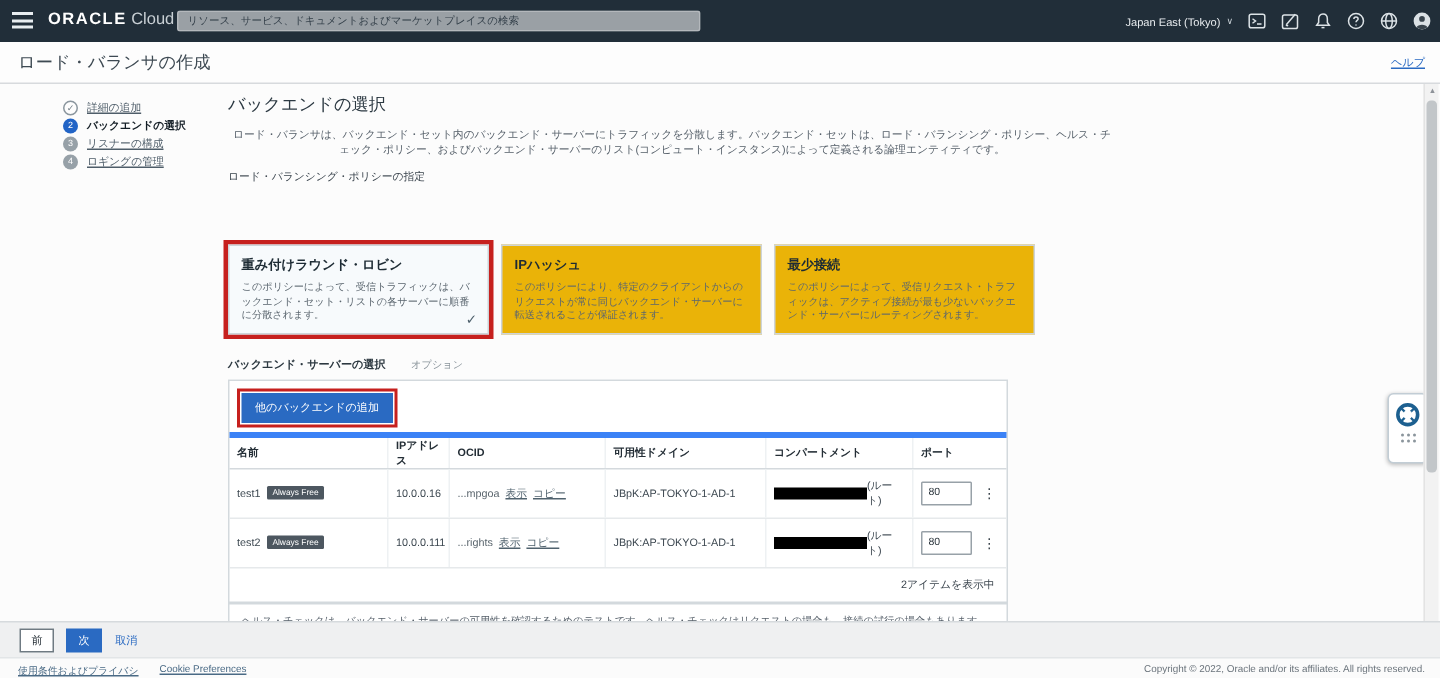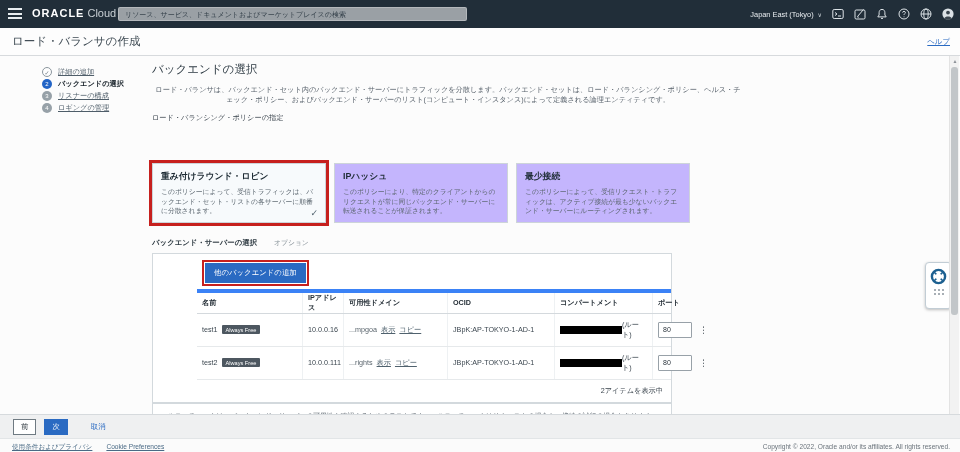--- a/index.html
+++ b/index.html
@@ -37,31 +37,31 @@
   .step-label { margin-left:6px; font-size:7.2px; color:#4e5d69; text-decoration:underline; cursor:pointer; white-space:nowrap; }
   .step.current .step-label { color:#131d25; font-weight:700; text-decoration:none; }
 
   
   .main { position:absolute; left:152px; top:60px; width:600px; }
   .section-heading { font-size:11.5px; font-weight:400; color:#2c3942; margin:2px 0 8px; }
   .lead { width:592px; font-size:7.2px; line-height:1.45; color:#555f69; margin-bottom:7px;text-align:center; }
   .sublabel { font-size:7.2px; color:#39434c; margin-bottom:5px; }
 
   .cards { display:flex; gap:8px; width:540px; margin-bottom:15px;margin-top:40px; }
-  .card { width:174px; min-height:60px; border:1px solid #cdd4d9; background:#c4b5fd; padding:7px 8px 6px; position:relative; cursor:pointer; }
+  .card { width:174px; min-height:60px; border:1px solid #cdd4d9; background:#eab308; padding:7px 8px 6px; position:relative; cursor:pointer; }
   .card.selected { background:#f7fafc; box-shadow:0 0 0 3px #c6201e; }
   .card-title { font-size:8.8px; font-weight:700; color:#1d2b34; margin-bottom:4px; }
   .card-desc { font-size:6.8px; line-height:1.42; color:#5b666f; }
   .card-check { position:absolute; right:7px; bottom:4px; font-size:9px; color:#50626e; }
 
   .backend-label { display:flex; align-items:baseline; gap:17px; margin-bottom:5px; }
   .backend-label .strong { font-size:7.4px; font-weight:700; color:#2c3840; }
   .optional { font-size:6.8px; color:#8a949b; }
 
-  .panel { width:520px; border:1px solid #d3d9dd; background:#fff;padding-left:44px; }
+  .panel { width:520px; border:1px solid #d3d9dd; background:#fff; }
   .panel-toolbar { padding:7px 8px 6px; }
   .btn-add { display:inline-block; background:#2a6ac2; color:#fff; border:none; font-size:7.4px; padding:5px 9px; cursor:pointer; outline:2px solid #c6201e; outline-offset:1px; font-family:"Liberation Sans",sans-serif; }
 
   .trow { display:grid; grid-template-columns:105px 41px 104px 107px 98px 63px; }
   .trow > div { display:flex; align-items:center; padding:0 5px; min-height:32px; font-size:7.2px; color:#3c4750; }
   .trow > div + div { border-left:1px solid #eef1f3; }
   .thead { border-top:4px solid #3b82f6; border-bottom:1px solid #d4d9dd; }
   .thead > div { min-height:17px; font-weight:700; color:#242e36; }
   .tbody-row + .tbody-row { border-top:1px solid #e6e9eb; }
   .badge { background:#4d5760; color:#fff; font-size:5.6px; padding:1.5px 4px; margin-left:4px; border-radius:1px; white-space:nowrap; }
@@ -83,21 +83,21 @@
   .stepper { display:flex; flex-direction:column; gap:2px; }
   .stepper i { width:0; height:0; border-left:3px solid transparent; border-right:3px solid transparent; }
   .stepper .up { border-bottom:4px solid #5b666e; }
   .stepper .down { border-top:4px solid #5b666e; }
   .text-input { width:262px; height:17px; border:1px solid #8f99a1; border-radius:1px; font-size:7.2px; padding:0 6px; color:#2b353d; font-family:"Liberation Sans",sans-serif; }
 
   
   .bottombar { position:absolute; left:0; top:414px; width:960px; height:24px; background:#eff0f1; border-top:1px solid #d6dadd; display:flex; align-items:center; padding-left:13px; gap:8px; }
   .btn-prev { height:16px; padding:0 7px; background:#fff; border:1px solid #6f7a82; font-size:7.4px; color:#1d272f; cursor:pointer; font-family:"Liberation Sans",sans-serif; }
   .btn-next { height:16px; padding:0 8px; background:#2a6ac2; border:none; font-size:7.4px; color:#fff; cursor:pointer; font-family:"Liberation Sans",sans-serif; }
-  .cancel-link { margin-left:15px; font-size:7.4px; color:#2a6ac2; cursor:pointer; }
+  .cancel-link { margin-left:1px; font-size:7.4px; color:#2a6ac2; cursor:pointer; }
 
   .pagefooter { position:absolute; left:0; top:438px; width:960px; height:14px; background:#fbfbfb; border-top:1px solid #e2e5e7; }
   .pf-left { position:absolute; left:12px; top:4px; display:flex; gap:14px; }
   .pf-link { font-size:6.6px; color:#4a6a85; text-decoration:underline; cursor:pointer; }
   .pf-copy { position:absolute; right:10px; top:4px; font-size:6.6px; color:#6b747c; }
 
   
   .assist { position:absolute; left:925px; top:262px; width:27px; height:47px; background:#fff; border:1px solid #c2cdd5; border-radius:4px; box-shadow:0 1px 3px rgba(0,0,0,.25); display:flex; flex-direction:column; align-items:center; padding-top:5px; cursor:pointer; }
   .assist svg { width:17px; height:17px; }
   .assist-dots { margin-top:4px; width:12px; display:flex; flex-wrap:wrap; gap:2px; justify-content:center; }
@@ -221,22 +221,22 @@
       <span class="optional">オプション</span>
     </div>
 
     <div class="panel">
       <div class="panel-toolbar">
         <button class="btn-add">他のバックエンドの追加</button>
       </div>
       <div class="trow thead">
         <div>名前</div>
         <div>IPアドレス</div>
+        <div>OCID</div>
         <div>可用性ドメイン</div>
-        <div>OCID</div>
         <div>コンパートメント</div>
         <div>ポート</div>
       </div>
 
       <div class="trow tbody-row">
         <div>
           <span>test1</span>
           <span class="badge">Always Free</span>
         </div>
         <div>10.0.0.16</div>

